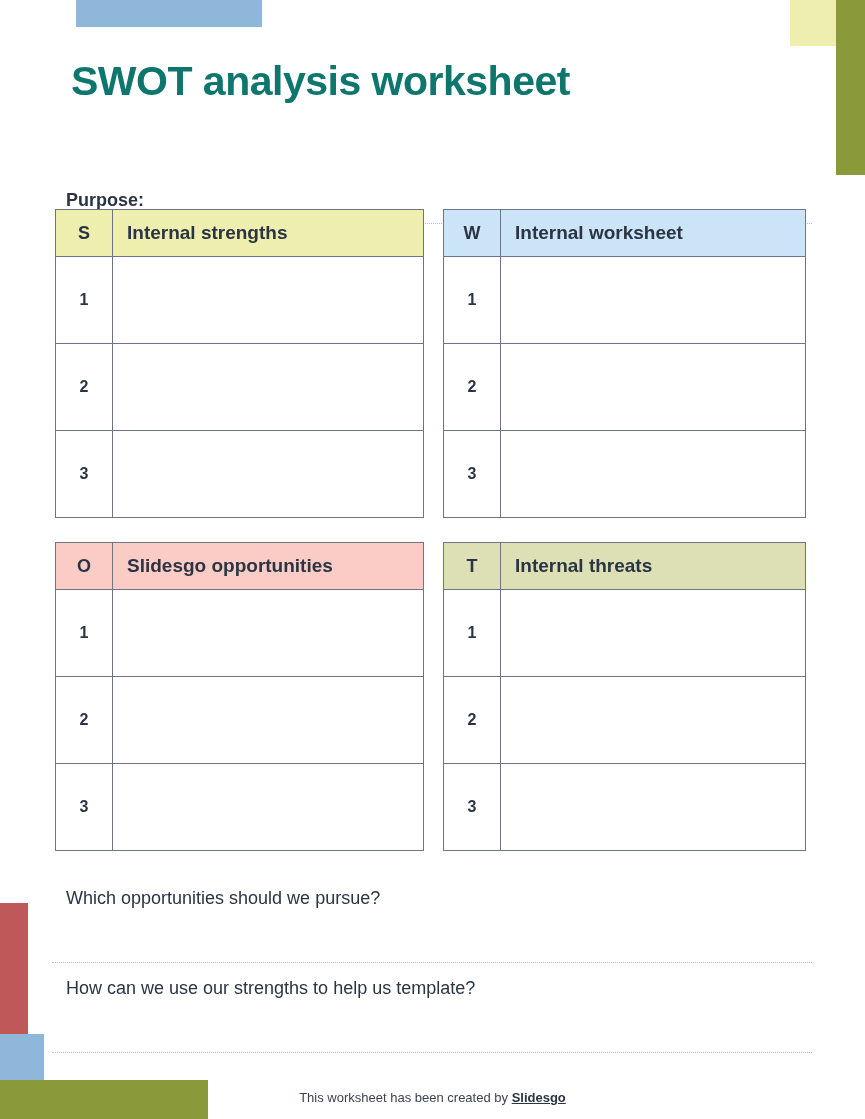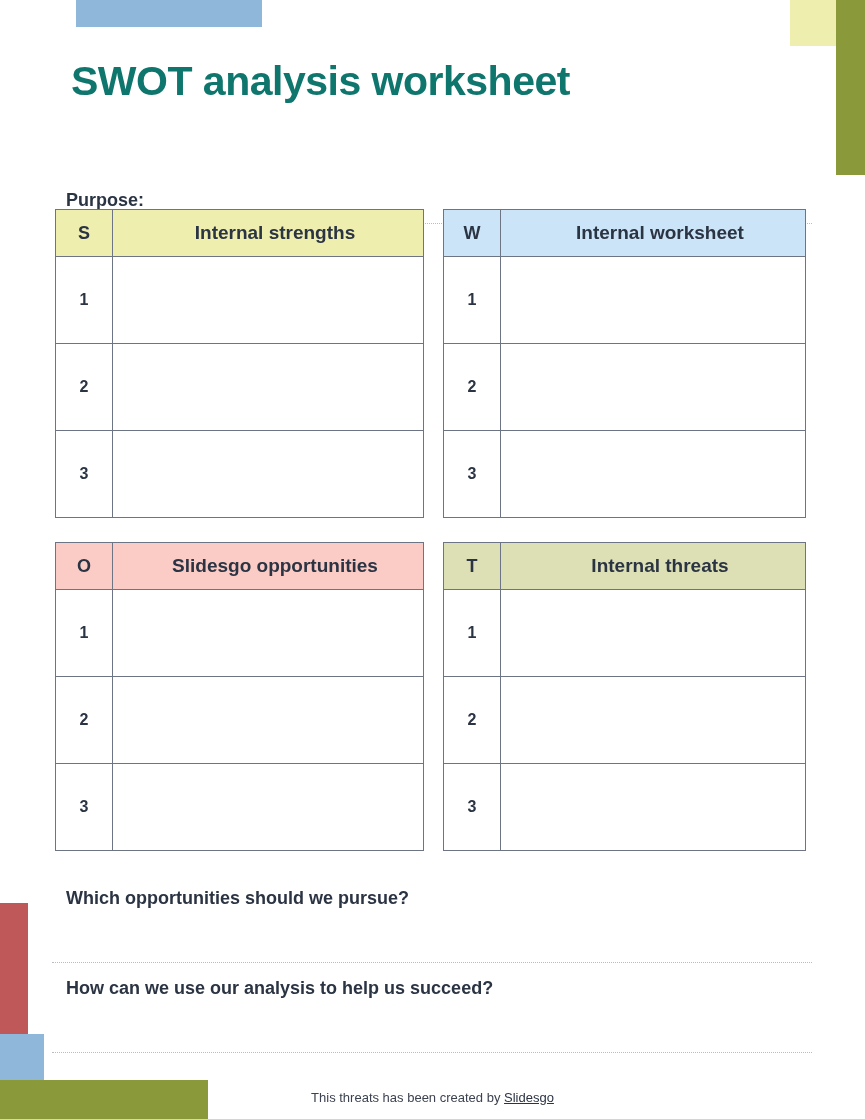--- a/index.html
+++ b/index.html
@@ -80,21 +80,21 @@
   .hdr-letter {
     height: 46px;
     text-align: center;
     vertical-align: middle;
     font-size: 18px;
     font-weight: 700;
     color: #2b3443;
   }
   .hdr-title {
     height: 46px;
-    text-align: center;
+    text-align: left;
     vertical-align: middle;
     font-size: 19px;
     font-weight: 700;
     color: #2b3443;
     padding-left: 14px !important;
   }
   .num-cell {
     height: 86px;
     text-align: center;
     vertical-align: middle;
@@ -112,42 +112,42 @@
 
   #table-s { left: 55px;  top: 209px; width: 369px; }
   #table-w { left: 443px; top: 209px; width: 363px; }
   #table-o { left: 55px;  top: 542px; width: 369px; }
   #table-t { left: 443px; top: 542px; width: 363px; }
 
   
   .question-block { position: absolute; left: 66px; width: 746px; }
   .question-text {
     font-size: 18px;
-    font-weight: 700;
+    font-weight: 400;
     color: #2b3443;
     white-space: nowrap;
   }
   #question-1 { top: 888px; }
   #question-2 { top: 978px; }
   #q1-line { position: absolute; left: 52px; top: 962px; width: 760px; border-bottom: 1.5px dotted #b9bcc4; }
   #q2-line { position: absolute; left: 52px; top: 1052px; width: 760px; border-bottom: 1.5px dotted #b9bcc4; }
 
   
   #footer-credit {
     position: absolute;
     left: 0;
     right: 0;
     top: 1090px;
     text-align: center;
     font-size: 13px;
     color: #3c4250;
     font-weight: 400;
   }
   #footer-link {
-    font-weight: 400;
+    font-weight: 700;
     text-decoration: underline;
     color: #2b3443;
   }
 </style>
 </head>
 <body>
 
 <div class="deco" id="deco-top-blue"></div>
 <div class="deco" id="deco-top-cream"></div>
 <div class="deco" id="deco-top-olive"></div>
@@ -245,17 +245,17 @@
   </tr>
 </tbody>
   </table>
 
 <div class="question-block" id="question-1">
   <div class="question-text">Which opportunities should we pursue?</div>
 </div>
 <div id="q1-line"></div>
 
 <div class="question-block" id="question-2">
-  <div class="question-text">How can we use our analysis to help us succeed?</div>
+  <div class="question-text">How can we use our strengths to help us template?</div>
 </div>
 <div id="q2-line"></div>
 
-<div id="footer-credit"><span>This threats has been created by </span><a id="footer-link" href="#">Slidesgo</a></div>
+<div id="footer-credit"><span>This worksheet has been created by </span><a id="footer-link" href="#">Slidesgo</a></div>
 
 </body></html>

